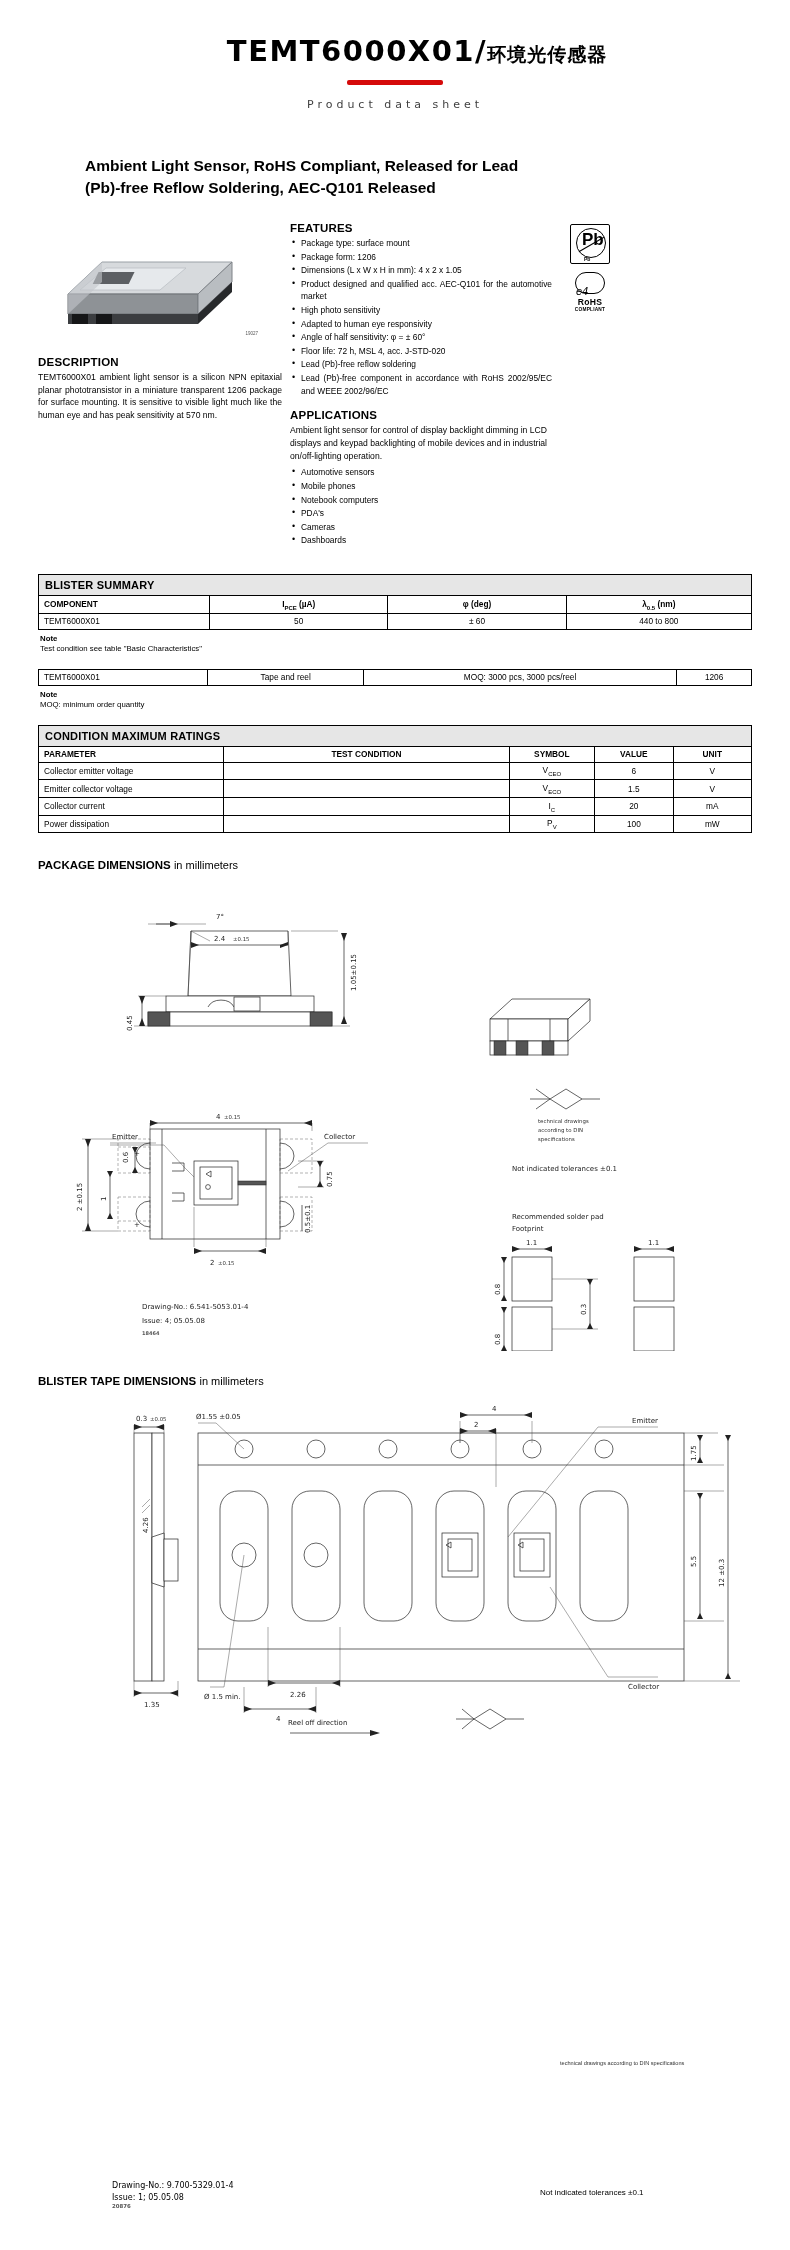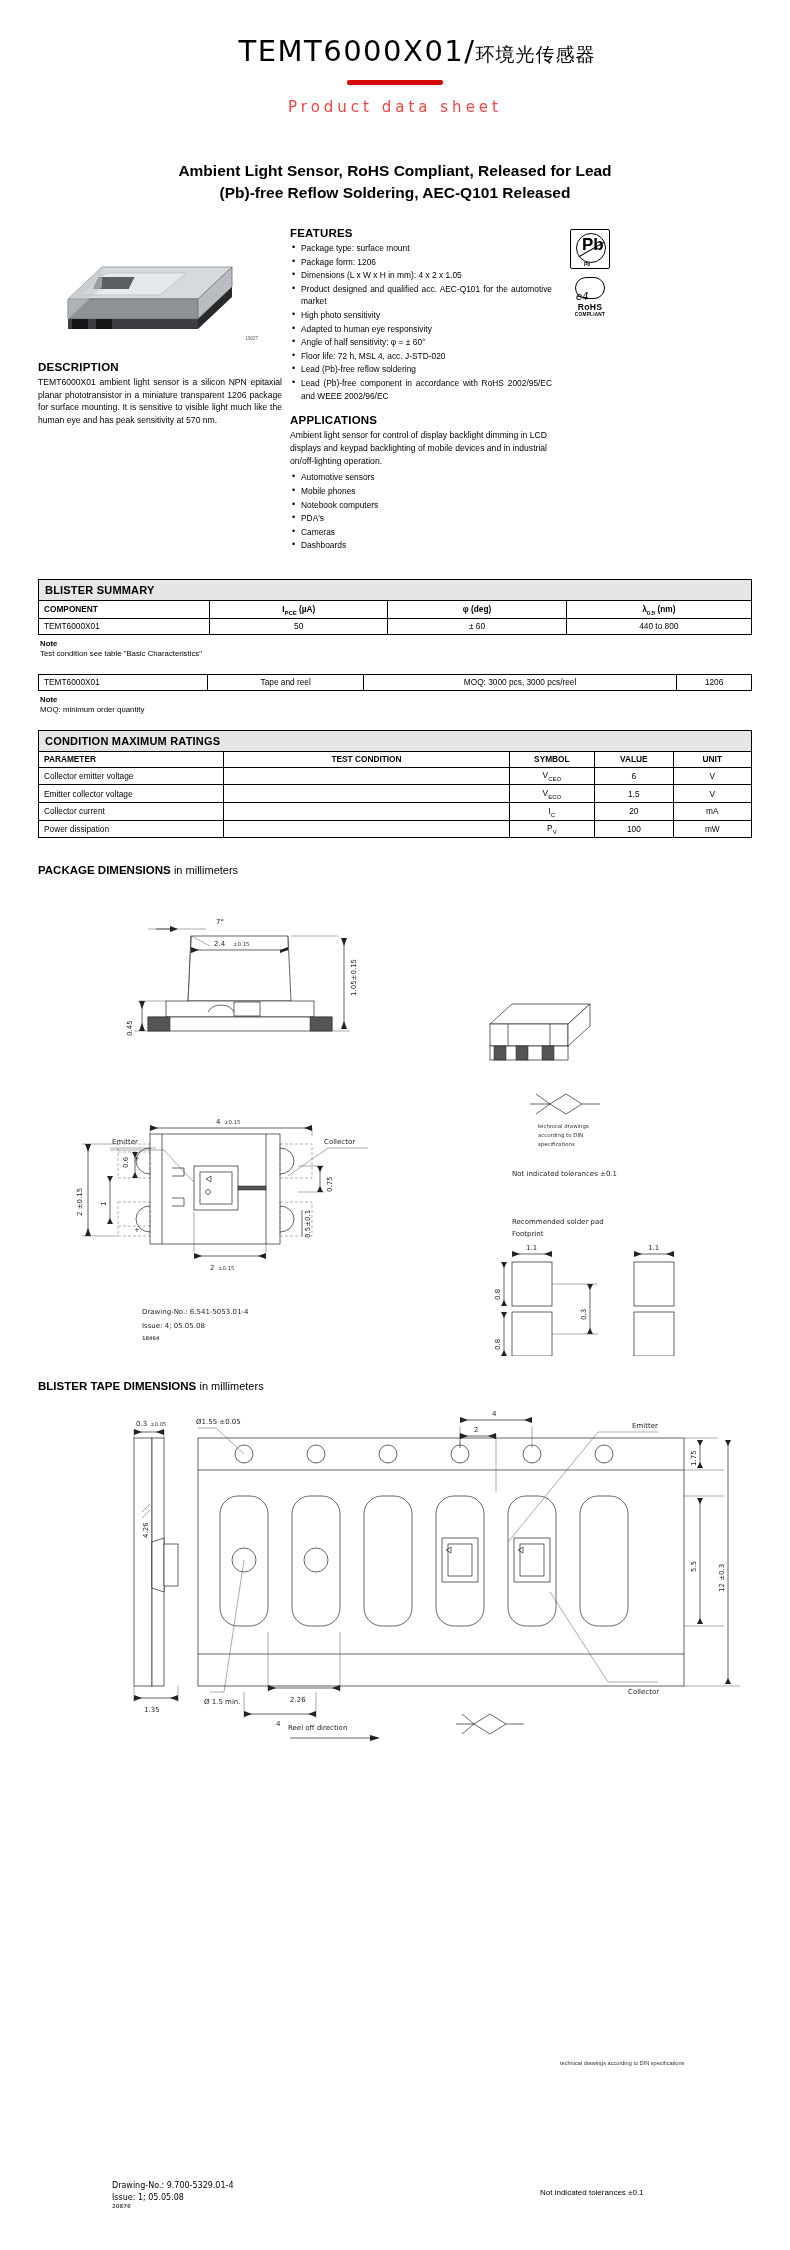--- a/index.html
+++ b/index.html
@@ -11,37 +11,37 @@
     font-family: "Liberation Sans", sans-serif;
     color: #000;
     position: relative;
     overflow: hidden;
   }
   .page { position: relative; width: 790px; height: 2250px; padding: 0 38px; }
 
   
   .masthead { text-align:center; padding-top: 34px; }
   .mast-title {
-    font-size: 29px; letter-spacing: 1.5px; font-weight: 400;
+    font-size: 29px; letter-spacing: 1.5px; font-weight: 700;
     font-family: "DejaVu Sans", sans-serif;
     display:inline-block; white-space: nowrap; margin-left: 44px;
   }
   .mast-title .cn { font-size: 19px; letter-spacing: 1px; }
   .red-rule {
     width: 96px; height: 5px; background: #d50a0a; border-radius: 2px;
     margin: 12px auto 0 auto;
   }
   .mast-sub {
-    margin-top: 13px; font-size: 15px; letter-spacing: 4px;
-    font-family: "DejaVu Sans", sans-serif; color:#ef4444;
+    margin-top: 13px; font-size: 11px; letter-spacing: 4px;
+    font-family: "DejaVu Sans", sans-serif; color:#404040;
   }
 
   
   .product-heading {
-    margin: 44px auto 0 auto; width: 620px; text-align:center;
+    margin: 44px auto 0 auto; width: 620px; text-align:left;
     font-size: 15.5px; font-weight: bold; line-height: 1.45;
   }
 
   
   .cols { display:flex; margin-top: 22px; }
   .col-l { width: 252px; padding-right: 8px; }
   .col-r { width: 262px; padding-left: 0px; }
   .col-badges { width: 66px; padding-left: 10px; }
 
   h3.sec {

